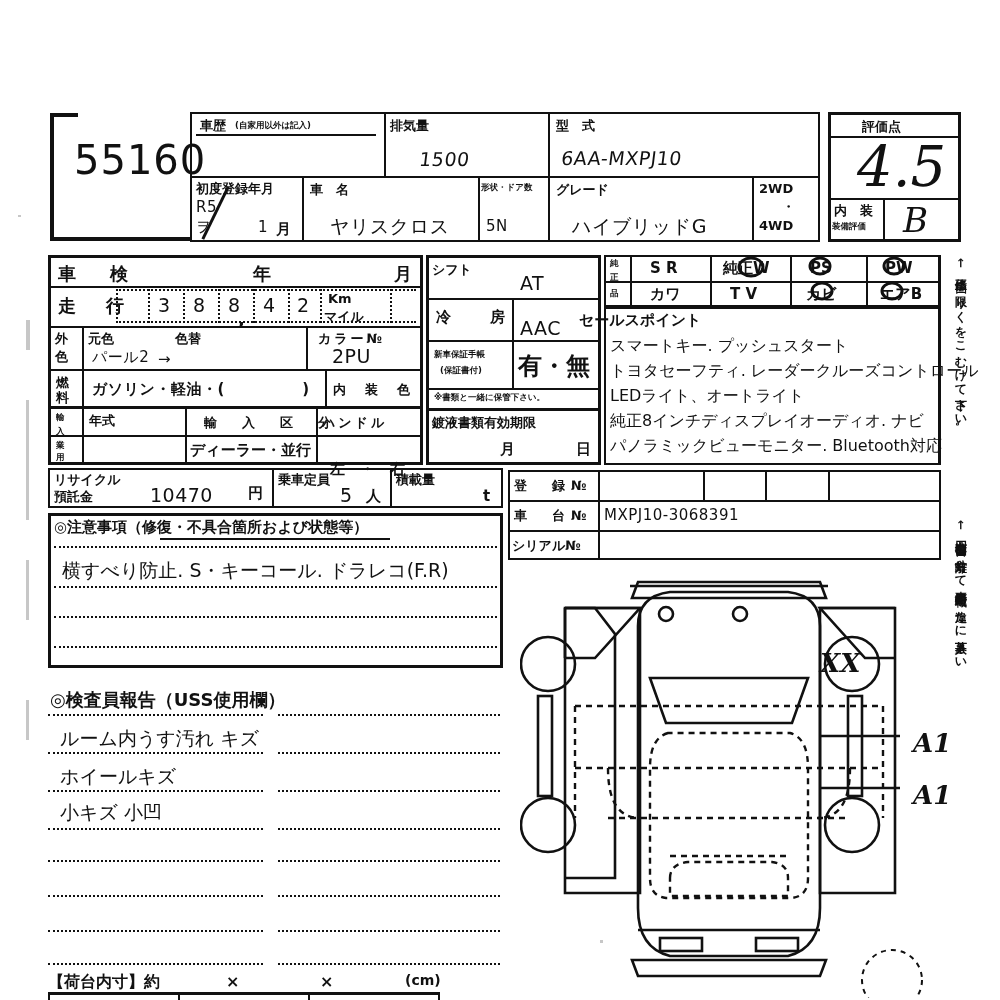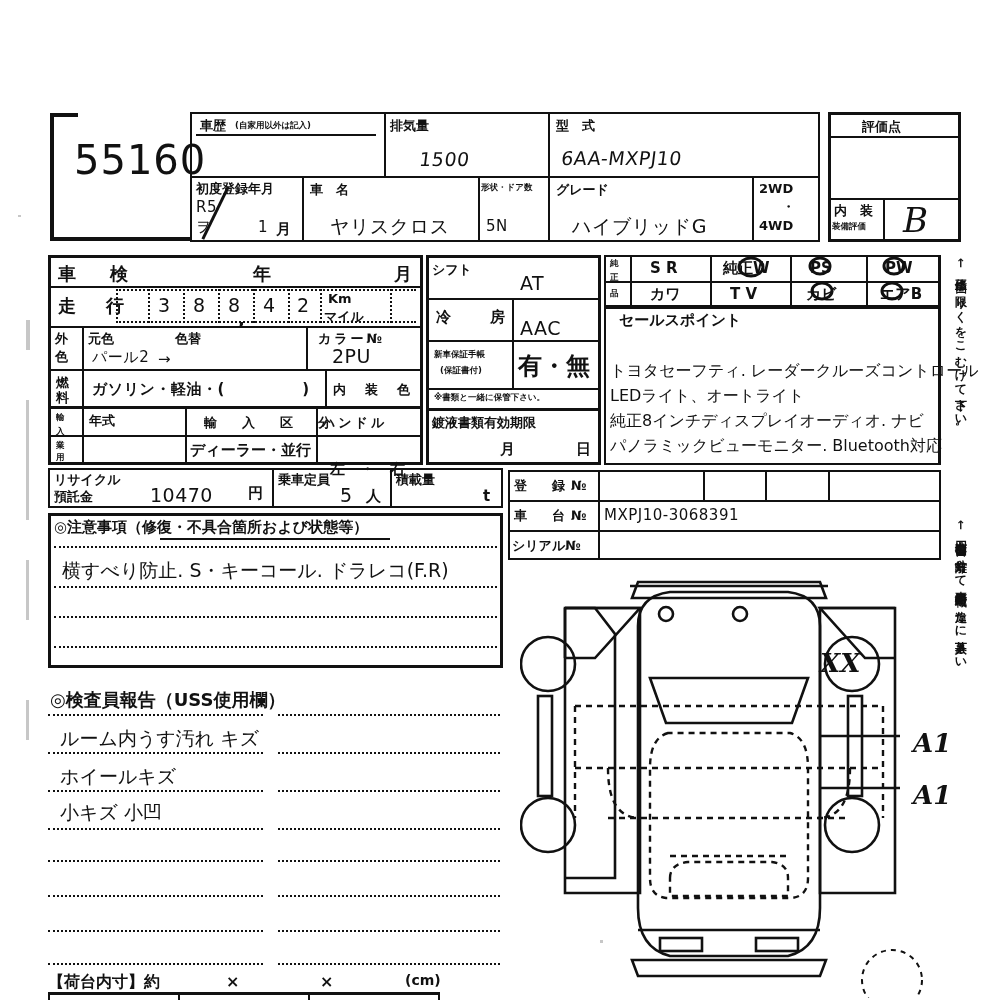--- a/index.html
+++ b/index.html
@@ -177,20 +177,21 @@
 
   <div class="lbl" style="left:759px; top:181px;">2WD</div>
   <div class="lbl" style="left:782px; top:198px;">・</div>
   <div class="lbl" style="left:759px; top:218px;">4WD</div>
 
   <div class="box" style="left:828px; top:112px; width:133px; height:130px; border-width:3px;"></div>
   <div class="ln hln" style="left:828px; top:136px; width:133px;"></div>
   <div class="ln hln" style="left:828px; top:198px; width:133px;"></div>
   <div class="ln vln" style="left:883px; top:198px; height:44px;"></div>
   <div class="lbl" style="left:862px; top:118px;">評価点</div>
+  <div class="grade-num" style="left:857px; top:134px;">4.5</div>
   <div class="lbl sm" style="left:834px; top:202px;">内　装</div>
   <div class="lbl xs" style="left:832px; top:221px;">装備評価</div>
   <div class="grade-int" style="left:903px; top:200px;">B</div>
 
   <div class="box" style="left:48px; top:255px; width:375px; height:210px; border-width:3px;"></div>
   <div class="ln hln" style="left:48px; top:286px; width:375px;"></div>
   <div class="ln hln" style="left:48px; top:326px; width:375px;"></div>
   <div class="ln hln" style="left:48px; top:369px; width:375px;"></div>
   <div class="ln hln" style="left:48px; top:406px; width:375px; height:3px;"></div>
   <div class="ln hln" style="left:48px; top:435px; width:375px;"></div>
@@ -290,21 +291,22 @@
 
   <svg style="position:absolute;left:604px;top:255px;" width="337" height="52">
     <ellipse cx="147" cy="12" rx="12" ry="9" fill="none" stroke="#111" stroke-width="3"></ellipse>
     <ellipse cx="216" cy="11" rx="10" ry="8" fill="none" stroke="#111" stroke-width="3"></ellipse>
     <ellipse cx="290" cy="11" rx="10" ry="8" fill="none" stroke="#111" stroke-width="3"></ellipse>
     <ellipse cx="218" cy="36" rx="10" ry="8" fill="none" stroke="#111" stroke-width="3"></ellipse>
     <ellipse cx="288" cy="36" rx="10" ry="8" fill="none" stroke="#111" stroke-width="3"></ellipse>
   </svg>
 
   <div class="box" style="left:604px; top:307px; width:337px; height:158px;"></div>
-  <div class="lbl md" style="left:619px; top:311px;">セールスポイント</div>
+  <div class="lbl md" style="left:579px; top:311px;">セールスポイント</div>
+  <div class="sp-line" style="left:610px; top:336px;">スマートキー. プッシュスタート</div>
   <div class="sp-line" style="left:610px; top:361px;">トヨタセーフティ. レーダークルーズコントロール</div>
   <div class="sp-line" style="left:610px; top:386px;">LEDライト、オートライト</div>
   <div class="sp-line" style="left:610px; top:411px;">純正8インチディスプレイオーディオ. ナビ</div>
   <div class="sp-line" style="left:610px; top:436px;">パノラミックビューモニター. Bluetooth対応</div>
 
   <div class="box" style="left:48px; top:468px; width:455px; height:40px;"></div>
   <div class="ln vln" style="left:272px; top:468px; height:40px;"></div>
   <div class="ln vln" style="left:390px; top:468px; height:40px;"></div>
   <div class="lbl sm" style="left:54px; top:471px;">リサイクル</div>
   <div class="lbl sm" style="left:54px; top:488px;">預託金</div>

